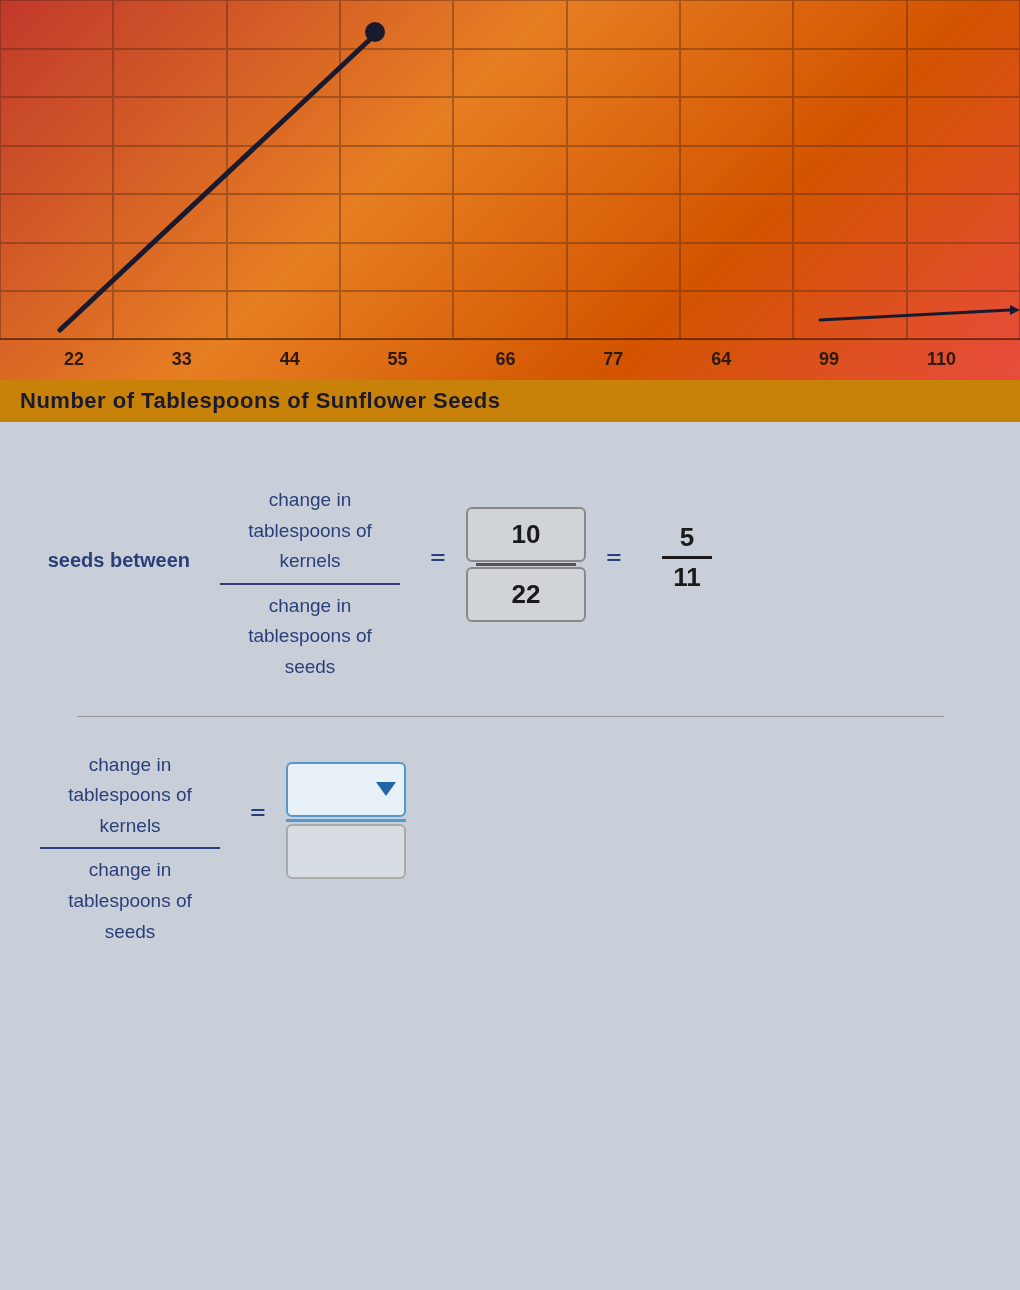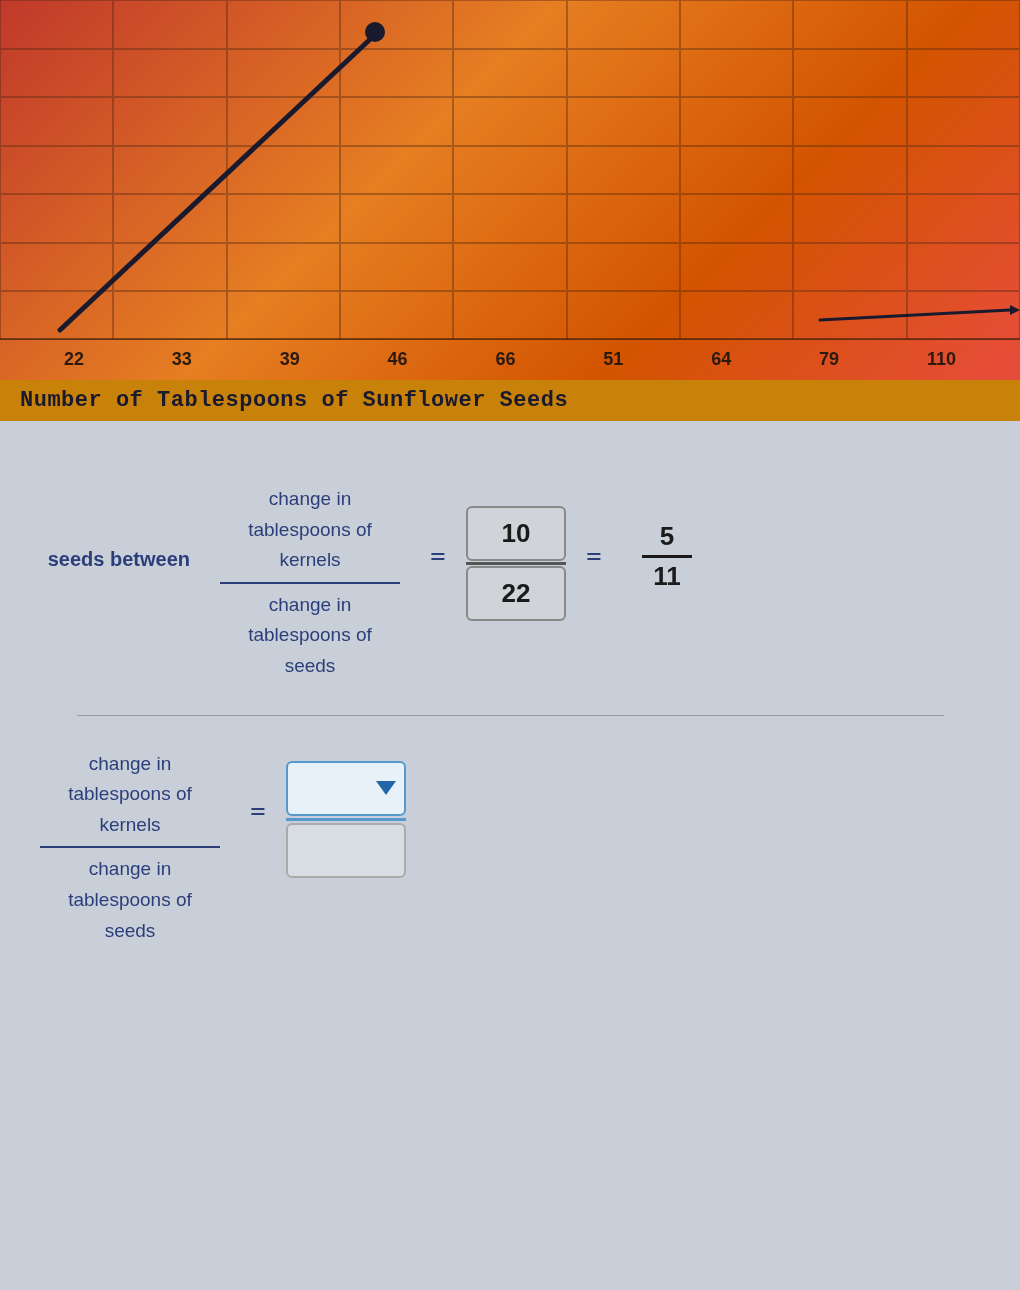--- a/index.html
+++ b/index.html
@@ -66,21 +66,21 @@
       font-weight: bold;
       font-family: Arial, sans-serif;
     }
 
     .graph-title {
       background: #c8820a;
       padding: 8px 20px;
       font-size: 22px;
       font-weight: bold;
       color: #1a1a2e;
-      font-family: Liberation Mono, monospace;
+      font-family: Liberation Sans, sans-serif;
       letter-spacing: 0.5px;
     }
 
     
     .content-area {
       width: 100%;
       height: 910px;
       background: #c8cfd8;
       padding: 30px 0;
       position: relative;
@@ -139,21 +139,21 @@
       display: flex;
       flex-direction: column;
       align-items: center;
       gap: 0;
     }
 
     .number-box {
       background: #d0d4d8;
       border: 2px solid #888;
       border-radius: 6px;
-      width: 100px;
+      width: 120px;
       height: 55px;
       display: flex;
       align-items: center;
       justify-content: center;
       font-size: 26px;
       font-weight: bold;
       color: #1a1a1a;
       font-family: Arial, sans-serif;
     }
 
@@ -306,26 +306,26 @@
     <line x1="820" y1="300" x2="1010" y2="290" stroke="#1a1a2e" stroke-width="3" stroke-linecap="round"></line>
     <polygon points="1010,285 1020,290 1010,295" fill="#1a1a2e"></polygon>
 
     <circle cx="375" cy="12" r="10" fill="#1a1a2e"></circle>
   </svg>
 
   <div class="graph-x-axis"></div>
   <div class="graph-x-labels">
     <span class="graph-x-label">22</span>
     <span class="graph-x-label">33</span>
-    <span class="graph-x-label">39</span>
-    <span class="graph-x-label">46</span>
+    <span class="graph-x-label">44</span>
+    <span class="graph-x-label">55</span>
     <span class="graph-x-label">66</span>
-    <span class="graph-x-label">51</span>
+    <span class="graph-x-label">77</span>
     <span class="graph-x-label">64</span>
-    <span class="graph-x-label">79</span>
+    <span class="graph-x-label">99</span>
     <span class="graph-x-label">110</span>
   </div>
 </div>
 
 <div class="graph-title">Number of Tablespoons of Sunflower Seeds</div>
 
 <div class="content-area">
 
   <div class="equation-row" style="align-items:flex-start; margin-top: 20px;">
 

